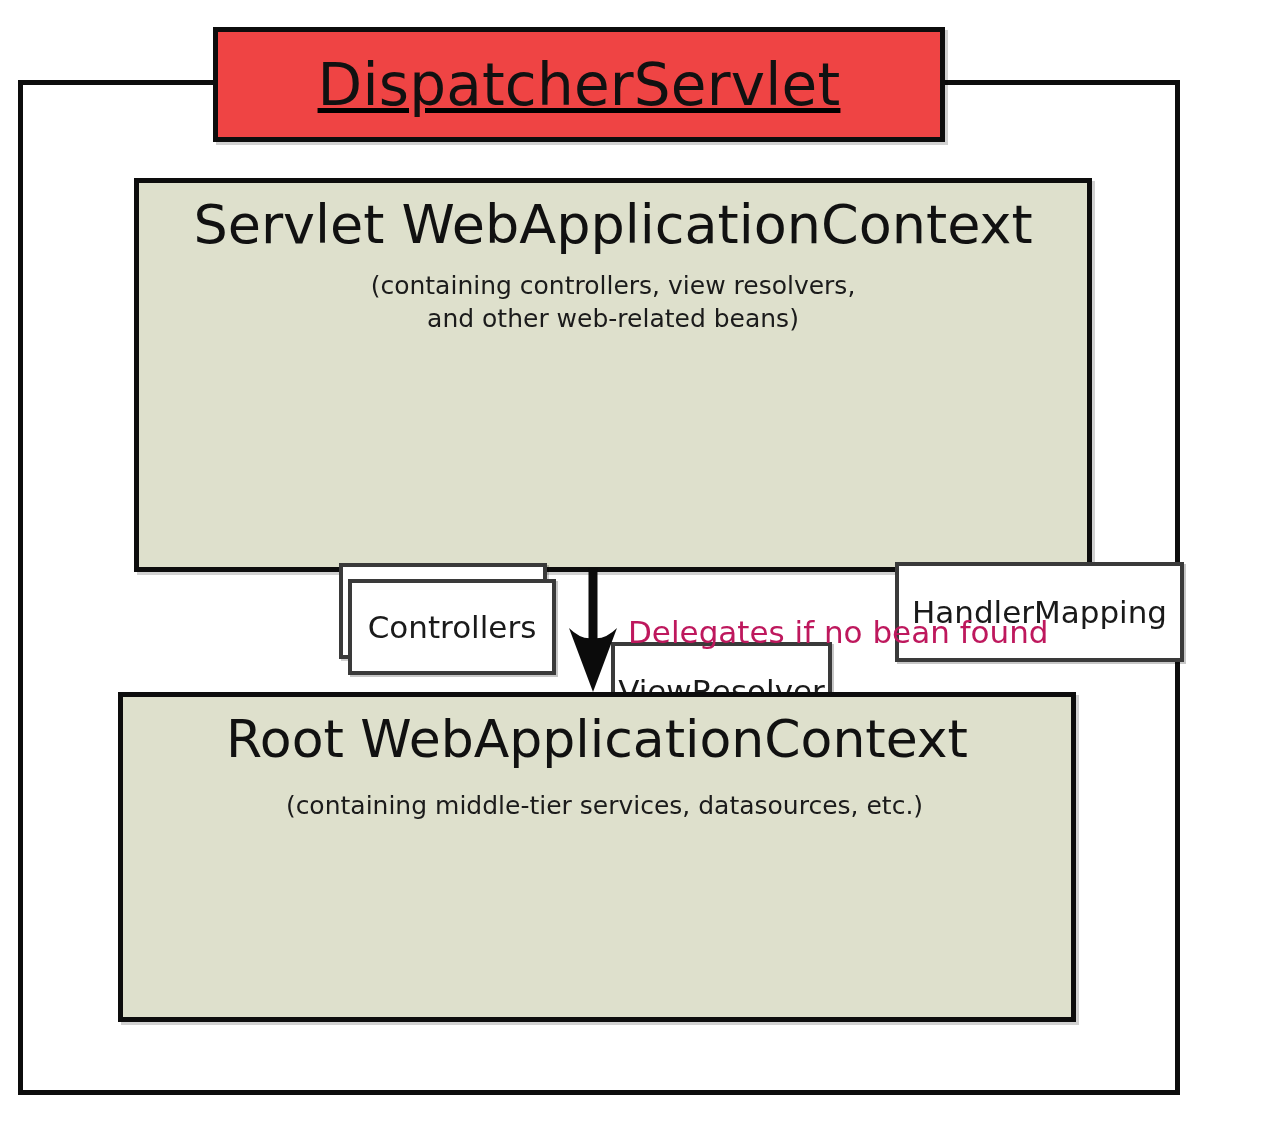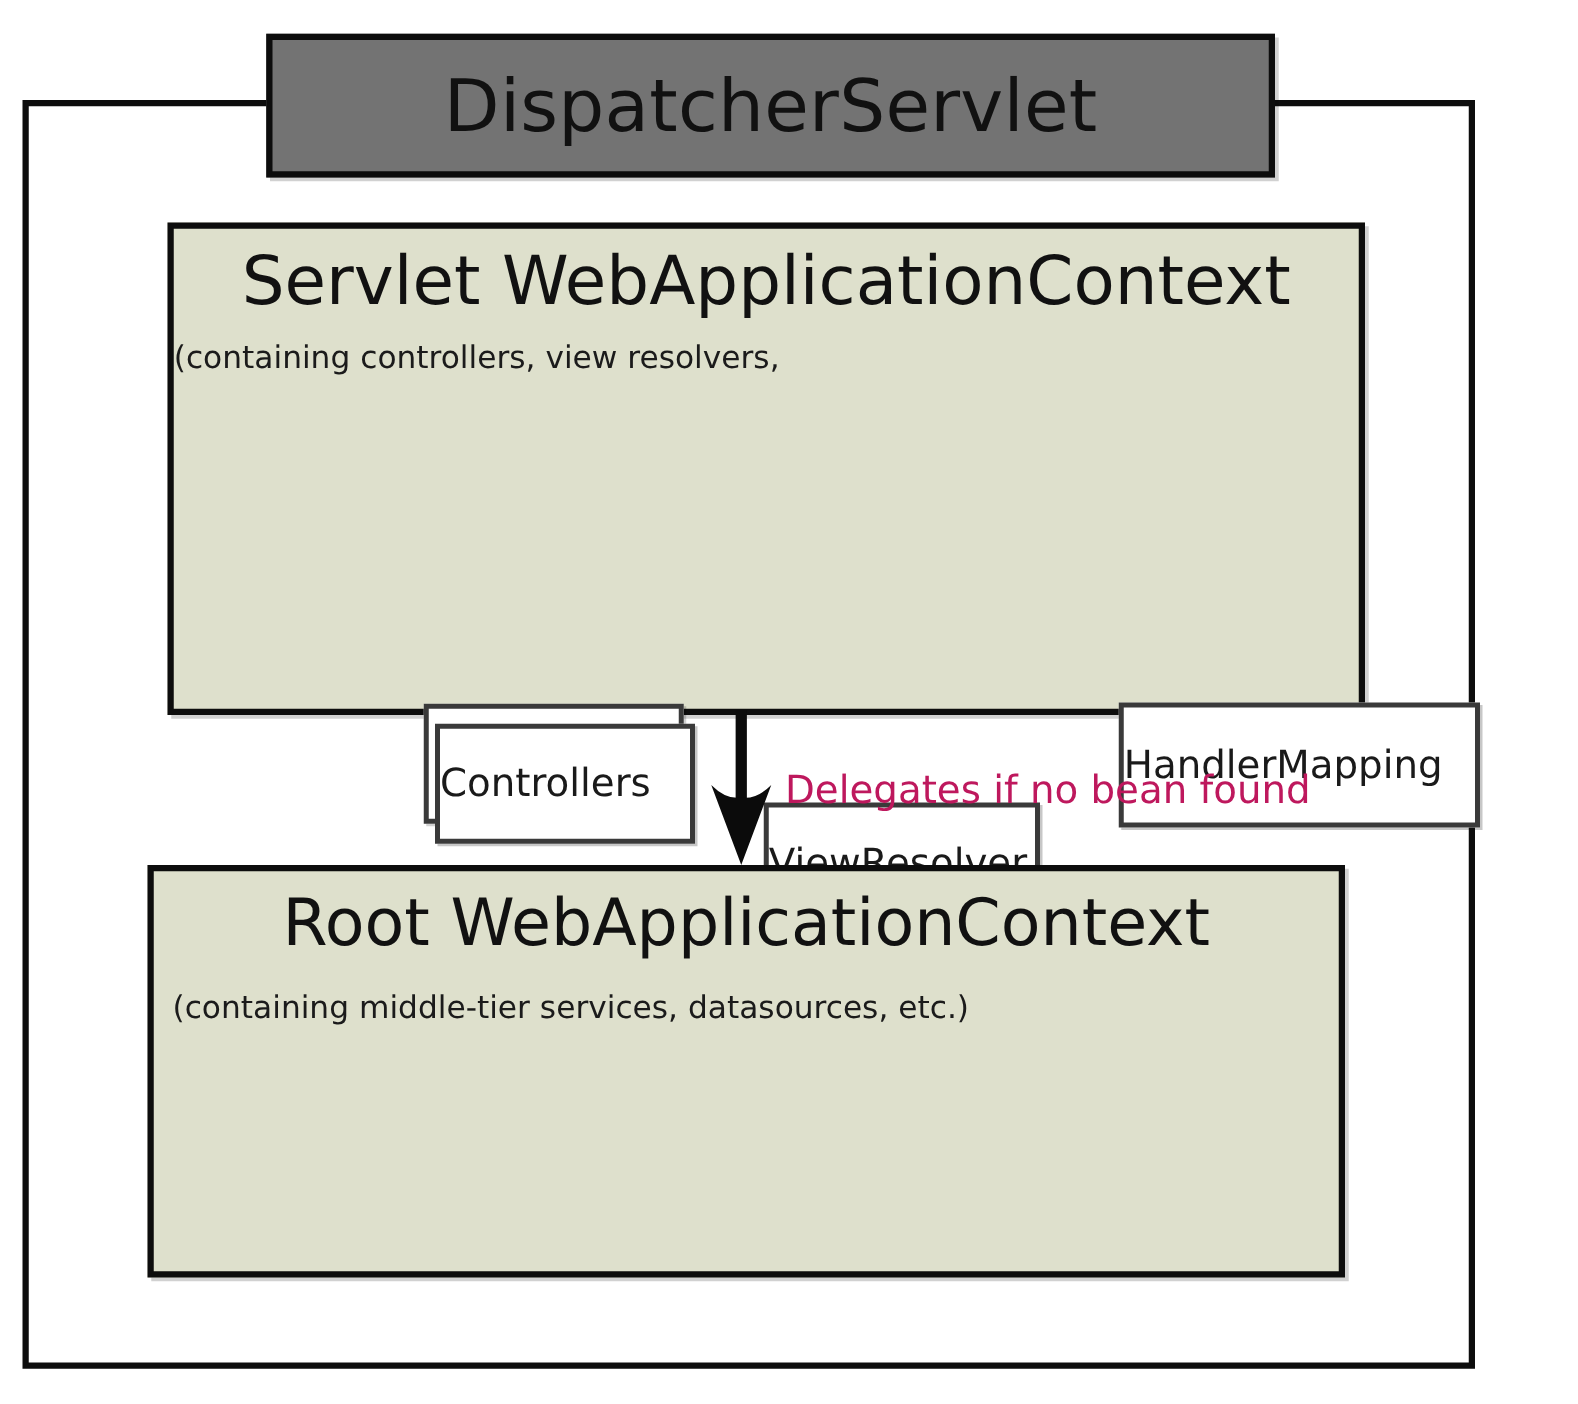--- a/index.html
+++ b/index.html
@@ -38,30 +38,31 @@
     box-sizing: border-box;
     background: #dee0cc;
     border: 5px solid #0d0d0d;
     box-shadow: 3px 3px 0 rgba(0,0,0,0.18);
   }
 
   .title-box {
     position: absolute;
     left: 213px;
     top: 27px;
-    width: 807px;
+    width: 732px;
     height: 115px;
     box-sizing: border-box;
-    background: #737373;
+    background: #ef4444;
     border: 5px solid #0d0d0d;
     box-shadow: 3px 3px 0 rgba(0,0,0,0.18);
     display: flex;
     align-items: center;
     justify-content: center;
     z-index: 6;
+    text-decoration: underline;
   }
   .title-box .title-text {
     font-size: 58px;
     color: #111111;
     letter-spacing: 0.2px;
     line-height: 1;
   }
 
   .servlet-panel {
     left: 134px;
@@ -87,36 +88,37 @@
     color: #111111;
     line-height: 1.02;
   }
   .servlet-panel .panel-heading { top: 14px; font-size: 54px; }
   .root-panel .panel-heading { top: 16px; font-size: 52px; }
 
   .panel-sub {
     position: absolute;
     left: 0;
     right: 0;
+    text-align: center;
     color: #1b1b1b;
     font-size: 25px;
     line-height: 1.32;
   }
   .servlet-panel .panel-sub { top: 86px; }
   .root-panel .panel-sub { top: 92px; padding-left: 15px; }
 
   
   .leaf-box {
     position: absolute;
     box-sizing: border-box;
     background: #ffffff;
     border: 4px solid #3a3a3a;
     display: flex;
     align-items: center;
-    justify-content: flex-start;
+    justify-content: center;
     color: #1a1a1a;
     font-size: 31px;
     box-shadow: 2px 2px 0 rgba(0,0,0,0.22);
   }
   .stack-back {
     position: absolute;
     box-sizing: border-box;
     background: #ffffff;
     border: 4px solid #3a3a3a;
     box-shadow: 2px 2px 0 rgba(0,0,0,0.18);
@@ -159,20 +161,21 @@
   <div class="outer-frame"></div>
 
   <div class="title-box">
     <span class="title-text">DispatcherServlet</span>
   </div>
 
   <div class="context-panel servlet-panel">
     <div class="panel-heading">Servlet WebApplicationContext</div>
     <div class="panel-sub">
       <div>(containing controllers, view resolvers,</div>
+      <div>and other web-related beans)</div>
     </div>
 
     <div class="stack-back controllers-back"></div>
     <div class="leaf-box controllers-front">
       <span>Controllers</span>
     </div>
 
     <div class="leaf-box viewresolver-box">
       <span>ViewResolver</span>
     </div>

